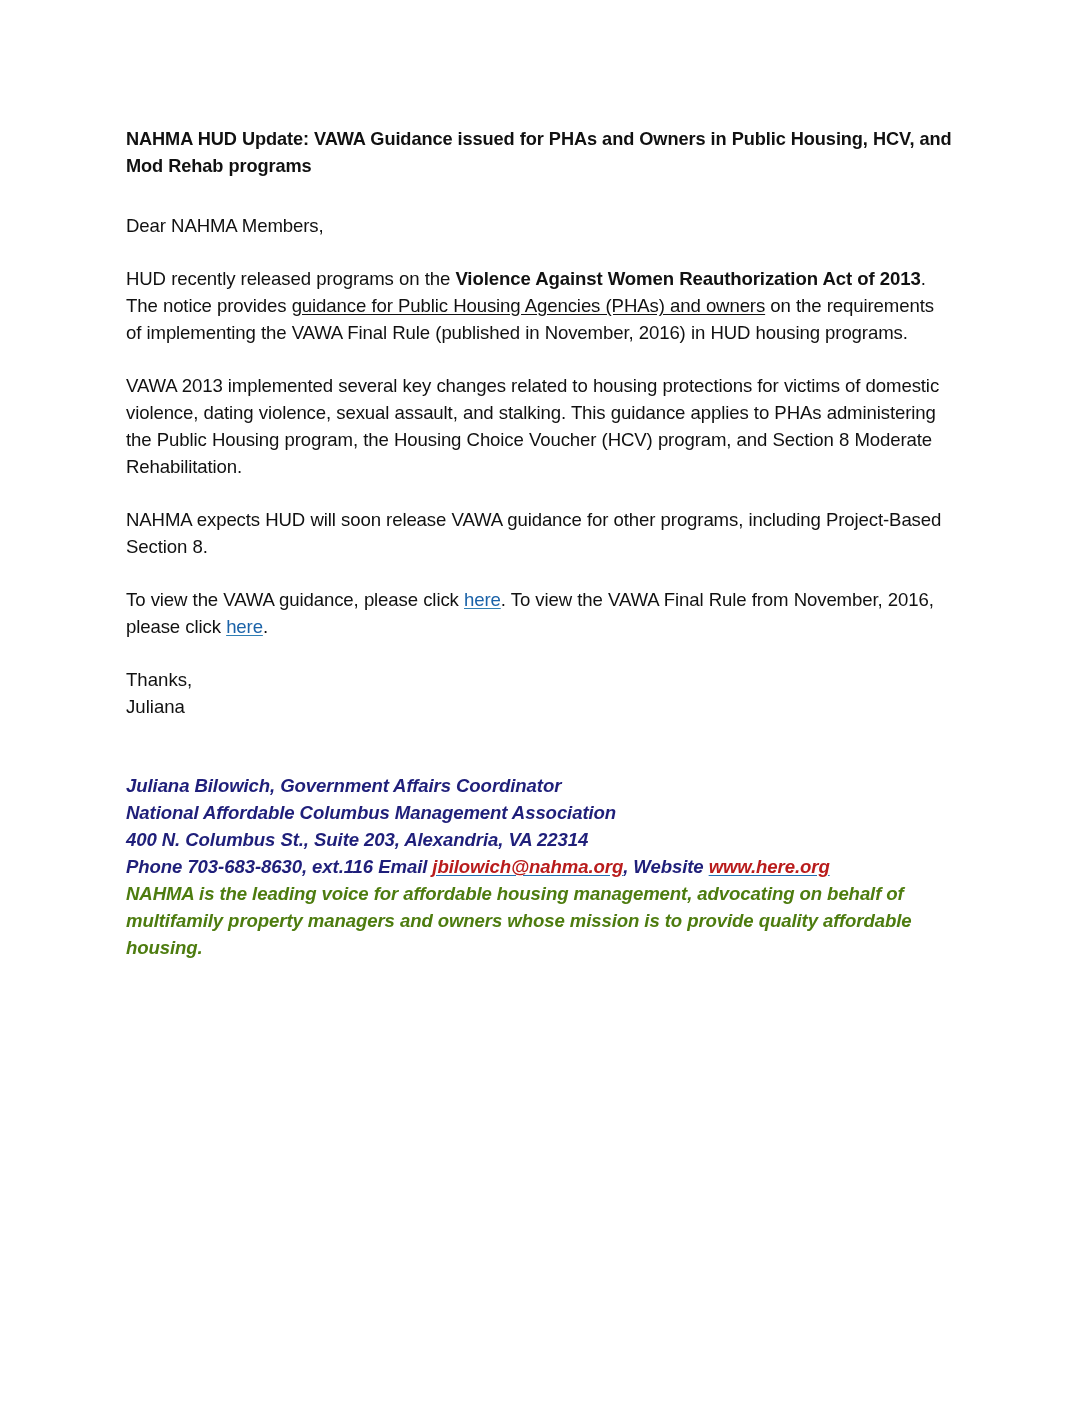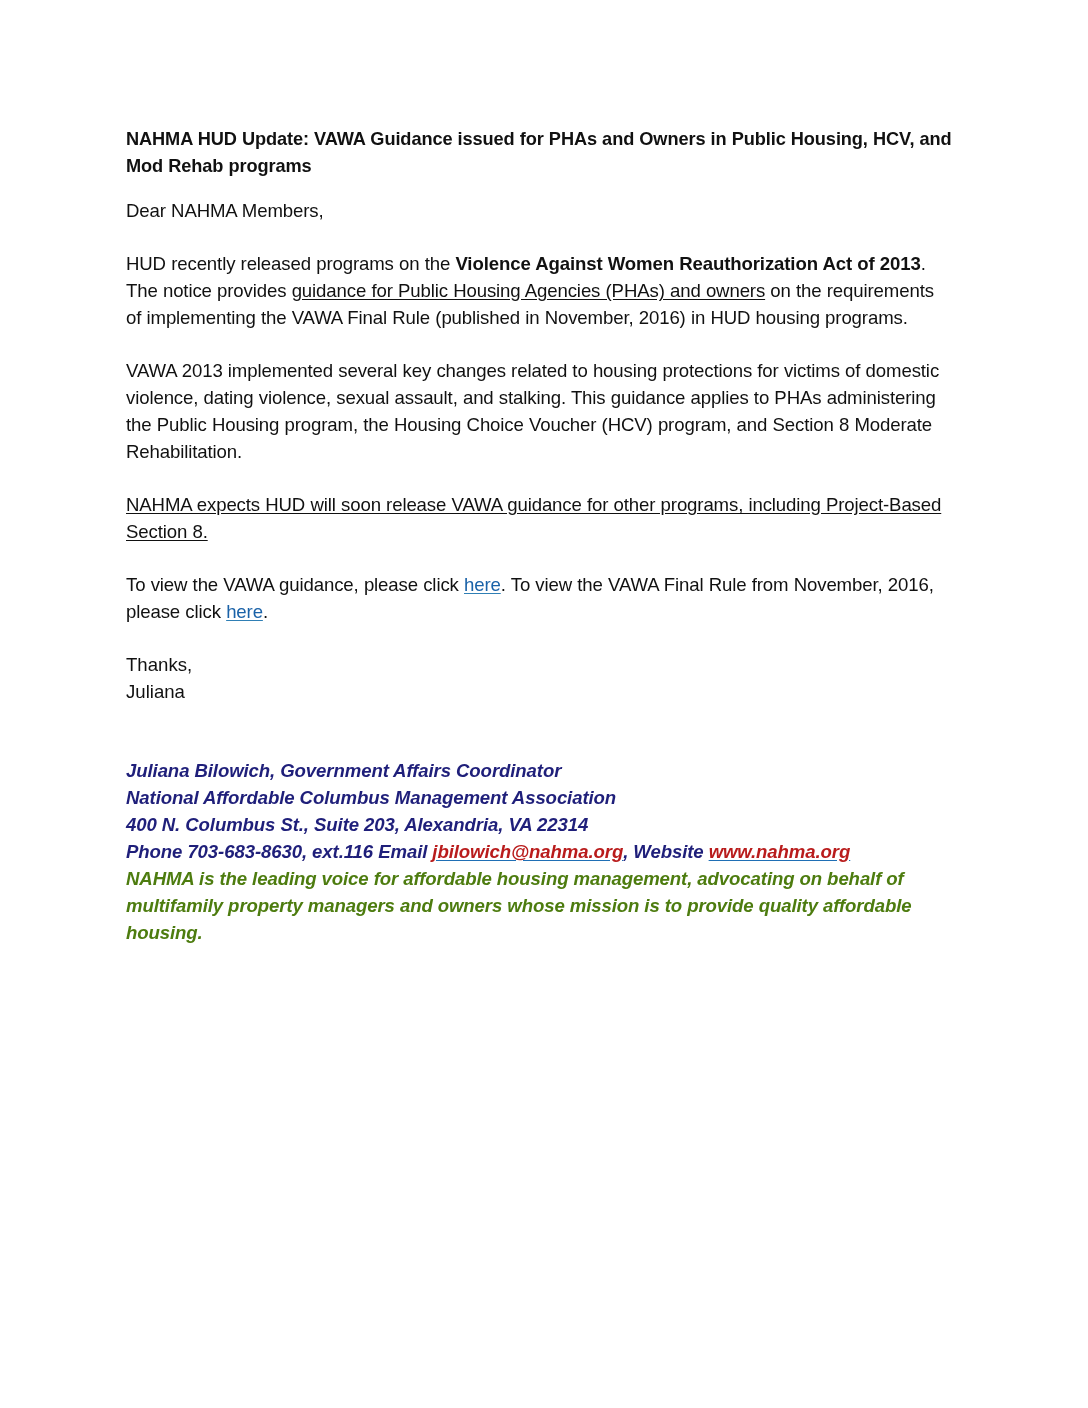--- a/index.html
+++ b/index.html
@@ -36,35 +36,34 @@
     line-height: 27px;
     letter-spacing: -0.12px;
     color: #111111;
     text-align: left;
     word-spacing: 0.2px;
   }
   .title {
     font-weight: bold;
     font-size: 18.2px;
     line-height: 27px;
-    margin-bottom: 17px;
+    margin-bottom: 32px;
     letter-spacing: -0.1px;
   }
   .greeting {
     margin-bottom: 26px;
   }
   b, .b {
     font-weight: bold;
   }
   .u {
     text-decoration: underline;
     text-underline-offset: 2px;
   }
   .para-underline {
-    text-decoration: underline;
     text-underline-offset: 2px;
   }
   a.link-here {
     color: #1a62a8;
     text-underline-offset: 2px;
     text-decoration-color: #2f7fb5;
     text-align: right;
   }
   .sig-block {
     margin-top: 30px;
@@ -128,18 +127,18 @@
       <div class="thanks">Thanks,</div>
       <div class="thanks">Juliana</div>
     </div>
 
     <div class="spacer-sig"></div>
 
     <div class="sig-block">
       <div class="sig-line">Juliana Bilowich, Government Affairs Coordinator</div>
       <div class="sig-line">National Affordable Columbus Management Association</div>
       <div class="sig-line">400 N. Columbus St., Suite 203, Alexandria, VA 22314</div>
-      <div class="sig-line"><span>Phone 703-683-8630, ext.116 Email </span><a class="sig-link" href="#">jbilowich@nahma.org</a><span>, Website </span><a class="sig-link" href="#">www.nahma.org</a></div>
+      <div class="sig-line"><span>Phone 703-683-8630, ext.116 Email </span><a class="sig-link" href="#">jbilowich@nahma.org</a><span>, Website </span><a class="sig-link" href="#">www.here.org</a></div>
       <div class="sig-tagline">NAHMA is the leading voice for affordable housing management, advocating on behalf of multifamily property managers and owners whose mission is to provide quality affordable housing.</div>
     </div>
 
   </div>
 </div>
 
 </body></html>

